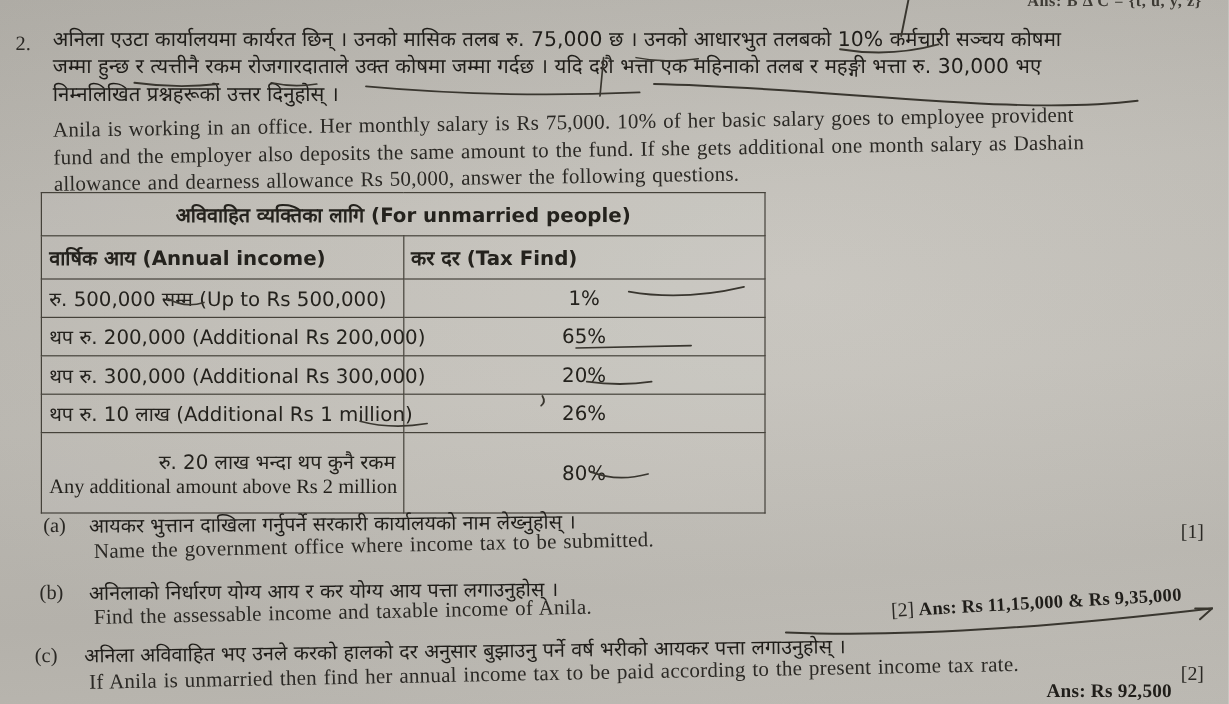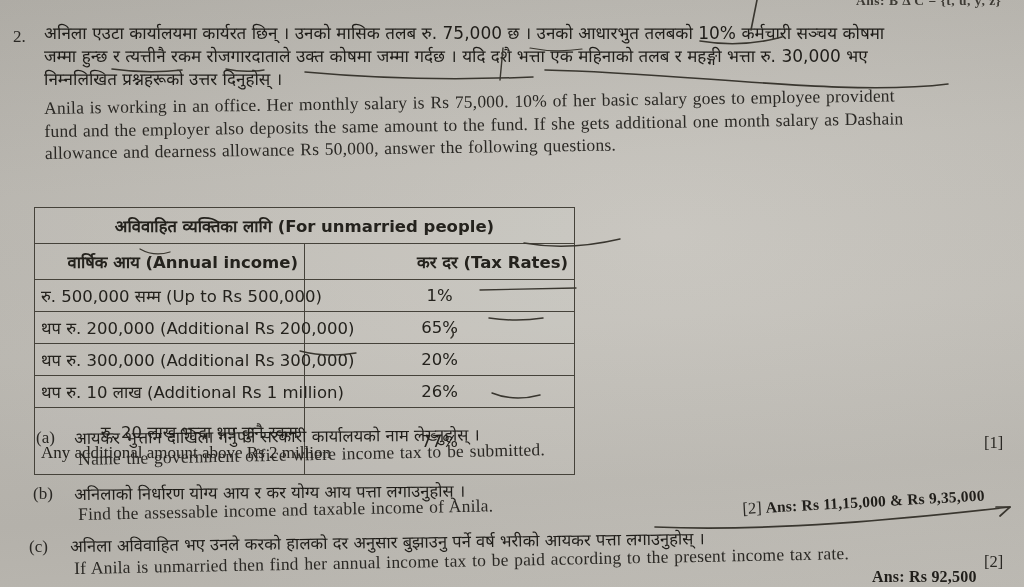--- a/index.html
+++ b/index.html
@@ -24,33 +24,32 @@
   .intro-np{left:44px;top:22px;width:972px;font-size:17px;line-height:23px;color:#1f1d19;font-weight:500;}
   .intro-np .line{white-space:nowrap;}
   .intro-en{
     left:44px;top:97px;width:978px;font-size:17.5px;line-height:22.5px;
     color:#2b2925;letter-spacing:0.2px;word-spacing:1px;
     transform:rotate(-0.85deg);transform-origin:0 0;
   }
   .intro-en .line{white-space:nowrap;}
   
   table.tax{
-    position:absolute;left:34px;top:160px;width:541px;
+    position:absolute;left:34px;top:160px;width:604px;
     border-collapse:collapse;table-layout:fixed;
     background:rgba(255,255,255,0.05);
-    margin-top:47px;
   }
   table.tax td,table.tax th{
     border:1.6px solid #45423a;
     font-size:16.5px;color:#24221d;
     padding:2px 6px;
   }
   table.tax th{font-weight:bold;}
   .th-title{height:31px;text-align:center;font-size:17px;}
-  .th-col{height:31px;text-align:right;}
+  .th-col{height:31px;text-align:left;}
   td.income{height:27px;text-align:left;padding-left:9px;white-space:nowrap;}
   td.rate{text-align:center;width:172px;}
   td.income .l2{font-family:"Liberation Serif", serif;font-size:17px;}
   tr.last td.income{height:62px;text-align:right;}
   
   .q-label{font-size:17px;color:#2a2824;}
   .q-np{font-size:16.5px;color:#1f1d19;white-space:nowrap;font-weight:500;}
   .q-en{font-size:17.5px;color:#2b2925;white-space:nowrap;letter-spacing:0.2px;word-spacing:1px;}
   .marks{font-size:16.5px;color:#2a2824;}
   .ans{font-size:15.5px;color:#201e1a;white-space:nowrap;}
@@ -77,21 +76,21 @@
   <div class="line">allowance and dearness allowance Rs 50,000, answer the following questions.</div>
 </div>
 
 <table class="tax np">
   <tbody>
     <tr>
       <th class="th-title" colspan="2">अविवाहित व्यक्तिका लागि (For unmarried people)</th>
     </tr>
     <tr>
       <th class="th-col">वार्षिक आय (Annual income)</th>
-      <th class="th-col">कर दर (Tax Rates)</th>
+      <th class="th-col">कर दर (Tax Find)</th>
     </tr>
     <tr>
       <td class="income">रु. 500,000 सम्म (Up to Rs 500,000)</td>
       <td class="rate">1%</td>
     </tr>
     <tr>
       <td class="income">थप रु. 200,000 (Additional Rs 200,000)</td>
       <td class="rate">65%</td>
     </tr>
     <tr>
@@ -100,21 +99,21 @@
     </tr>
     <tr>
       <td class="income">थप रु. 10 लाख (Additional Rs 1 million)</td>
       <td class="rate">26%</td>
     </tr>
     <tr class="last">
       <td class="income">
         <div>रु. 20 लाख भन्दा थप कुनै रकम</div>
         <div class="l2">Any additional amount above Rs 2 million</div>
       </td>
-      <td class="rate">77%</td>
+      <td class="rate">80%</td>
     </tr>
   </tbody>
 </table>
 
 <div class="abs q-label en" style="left:36px;top:428px;">(a)</div>
 <div class="abs q-np np" style="left:74px;top:426px;transform:rotate(-0.5deg);transform-origin:0 0;">आयकर भुत्तान दाखिला गर्नुपर्ने सरकारी कार्यालयको नाम लेख्नुहोस् ।</div>
 <div class="abs q-en en" style="left:78px;top:449px;transform:rotate(-1.2deg);transform-origin:0 0;">Name the government office where income tax to be submitted.</div>
 <div class="abs marks en" style="left:984px;top:433px;">[1]</div>
 
 <div class="abs q-label en" style="left:33px;top:484px;">(b)</div>

